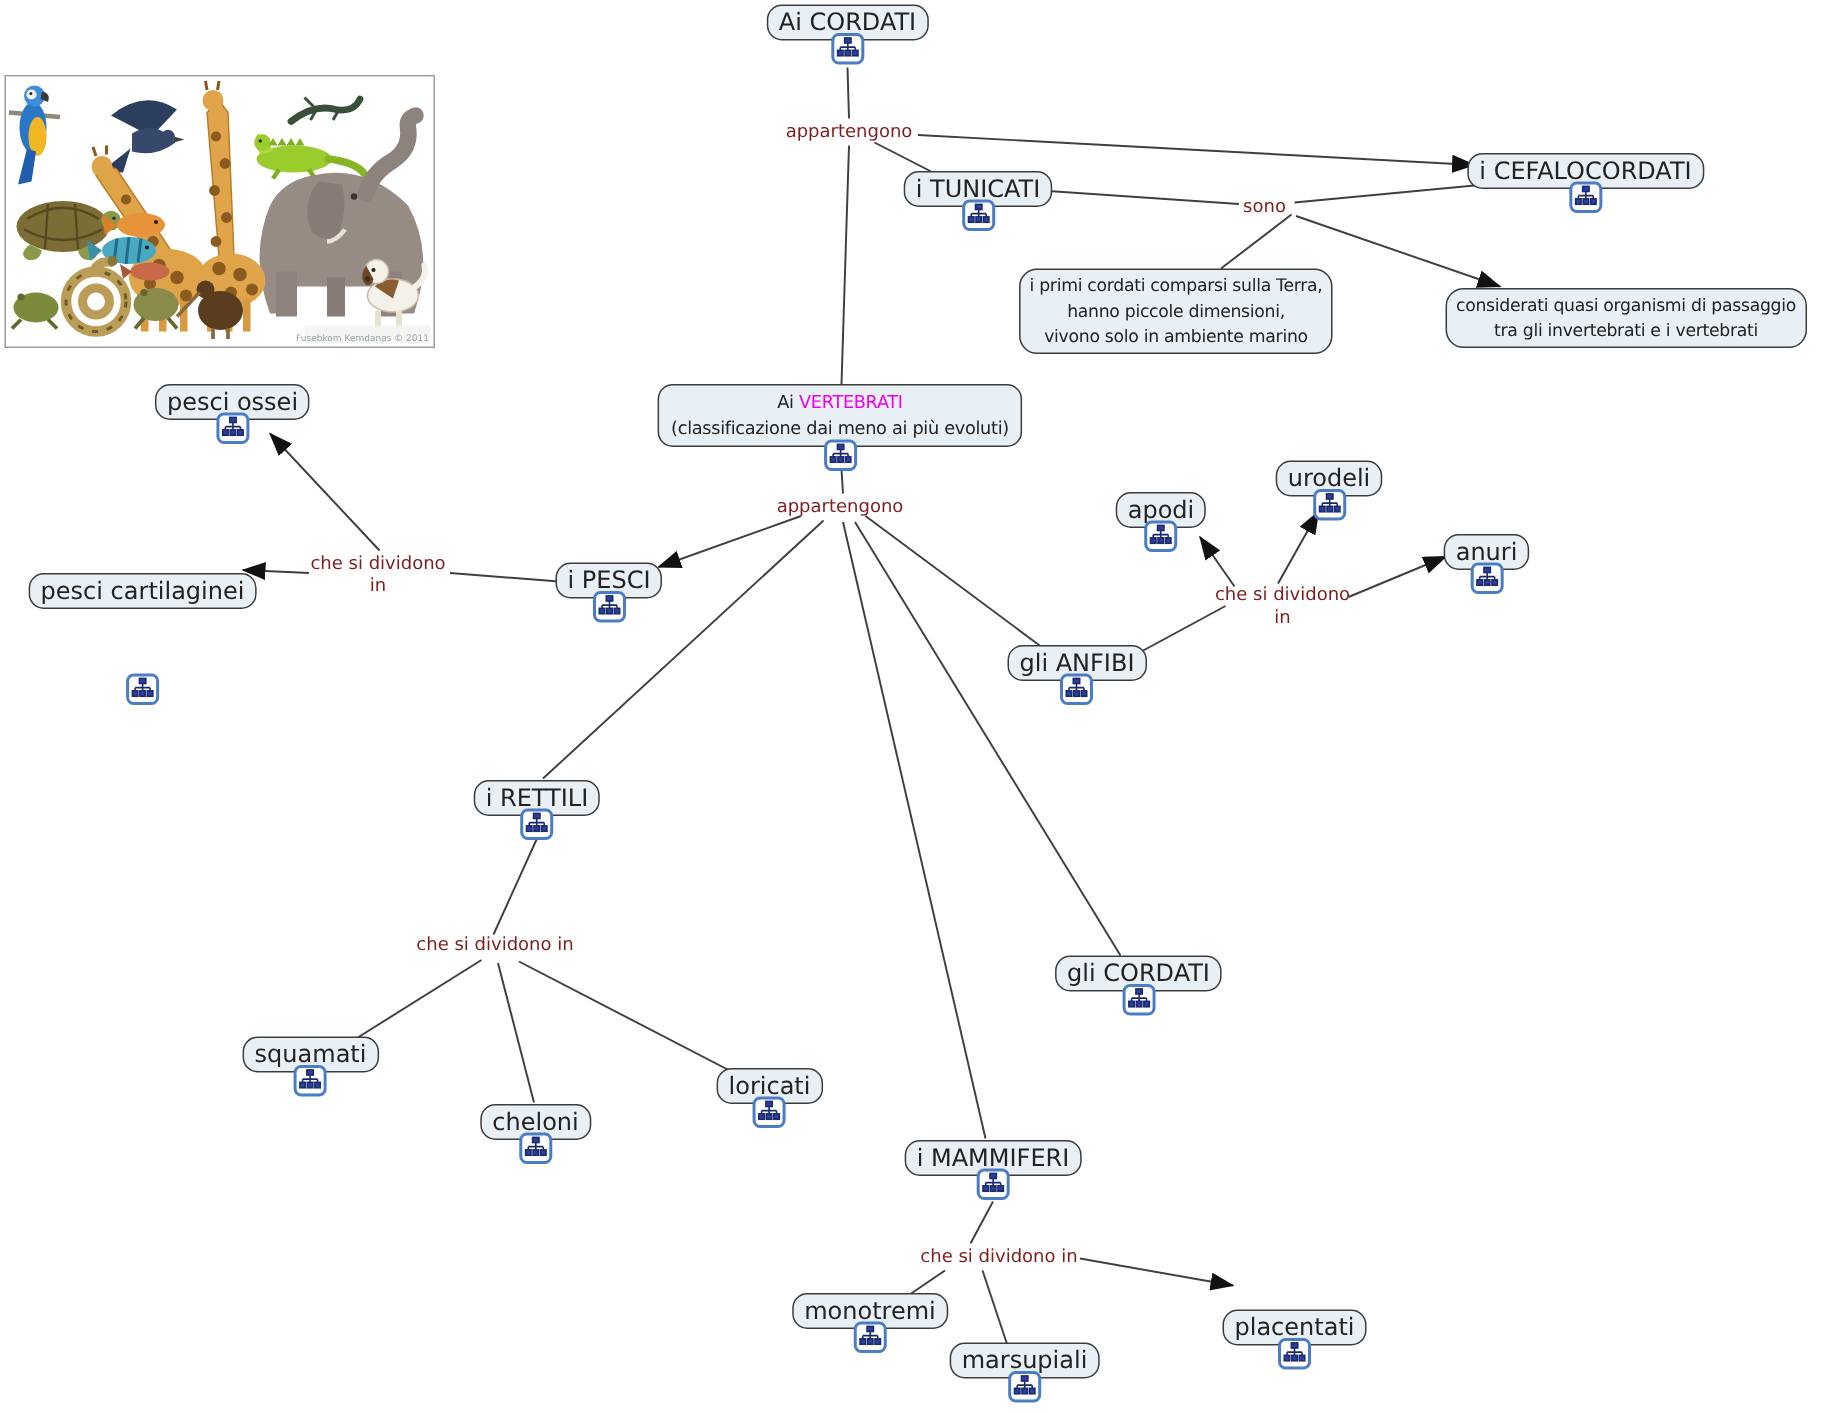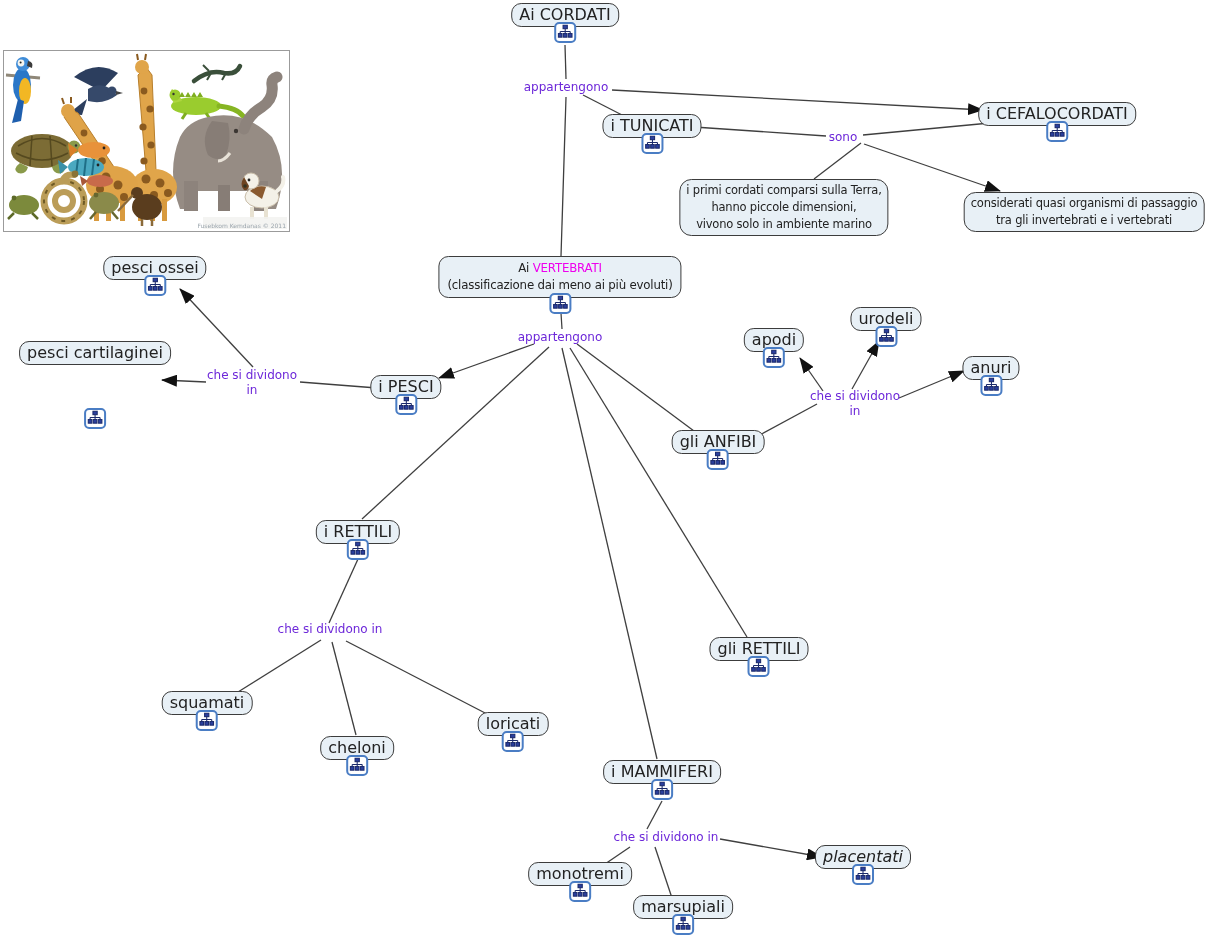--- a/index.html
+++ b/index.html
@@ -11,21 +11,21 @@
   .box{background:#e8f0f6;border:1px solid #3c3c3c;border-radius:10px;padding:3px 7px;
        font-size:16px;line-height:16px;color:#222;white-space:nowrap;text-align:center;}
   .desc .box{border-radius:12px;font-size:11.5px;line-height:17px;padding:2px 6px;letter-spacing:-0.2px;}
   .vert .box{font-size:11.8px;line-height:17px;letter-spacing:-0.2px;padding:3px 8px;}
   .hl{color:#ee00ee;}
   
   .ric{width:22px;height:21px;margin-top:-5px;background:#ffffff;border:2px solid #4a7dc4;
        border-radius:5px;box-sizing:border-box;display:block;}
   
   .elabel{position:absolute;transform:translateX(-50%);font-size:12px;line-height:15px;
-          color:#6d28d9;text-align:center;white-space:nowrap;z-index:2;}
+          color:#7f1d1d;text-align:center;white-space:nowrap;z-index:2;}
   
   #edges{position:absolute;left:0;top:0;z-index:1;pointer-events:none;}
   .edge{stroke:#3f3f3f;stroke-width:1.3;fill:none;}
   
   #collage{position:absolute;left:3px;top:50px;width:285px;height:180px;border:1px solid #9b9b9b;
            background:#fff;z-index:2;}
   #collage svg{display:block;}
   .credit{position:absolute;right:3px;bottom:2px;font-size:6px;color:#9aa4ac;letter-spacing:0;}
 </style>
 </head>
@@ -318,21 +318,21 @@
       </svg>
   </div>
 
   <div class="node" style="left:155px;top:256px;">
     <div class="box">pesci ossei</div>
     <svg class="ric">
         <use href="#cmap-tree"></use>
       </svg>
   </div>
 
-  <div class="node" style="left:95px;top:341px;gap:48px;">
+  <div class="node" style="left:95px;top:382px;gap:48px;">
     <div class="box">pesci cartilaginei</div>
     <svg class="ric">
         <use href="#cmap-tree"></use>
       </svg>
   </div>
 
   <div class="node" style="left:718px;top:430px;">
     <div class="box">gli ANFIBI</div>
     <svg class="ric">
         <use href="#cmap-tree"></use>
@@ -382,21 +382,21 @@
   </div>
 
   <div class="node" style="left:513px;top:712px;justify-content:space-between;">
     <div class="box">loricati</div>
     <svg class="ric">
         <use href="#cmap-tree"></use>
       </svg>
   </div>
 
   <div class="node" style="left:759px;top:637px;">
-    <div class="box">gli RETTILI</div>
+    <div class="box">gli CORDATI</div>
     <svg class="ric">
         <use href="#cmap-tree"></use>
       </svg>
   </div>
 
   <div class="node" style="left:662px;top:760px;">
     <div class="box">i MAMMIFERI</div>
     <svg class="ric">
         <use href="#cmap-tree"></use>
       </svg>
@@ -409,20 +409,20 @@
       </svg>
   </div>
 
   <div class="node" style="left:683px;top:895px;">
     <div class="box">marsupiali</div>
     <svg class="ric">
         <use href="#cmap-tree"></use>
       </svg>
   </div>
 
-  <div class="node" style="left:863px;top:845px;font-style:italic;">
+  <div class="node" style="left:863px;top:873px;">
     <div class="box">placentati</div>
     <svg class="ric">
         <use href="#cmap-tree"></use>
       </svg>
   </div>
 
 </div>
 
 </body></html>

